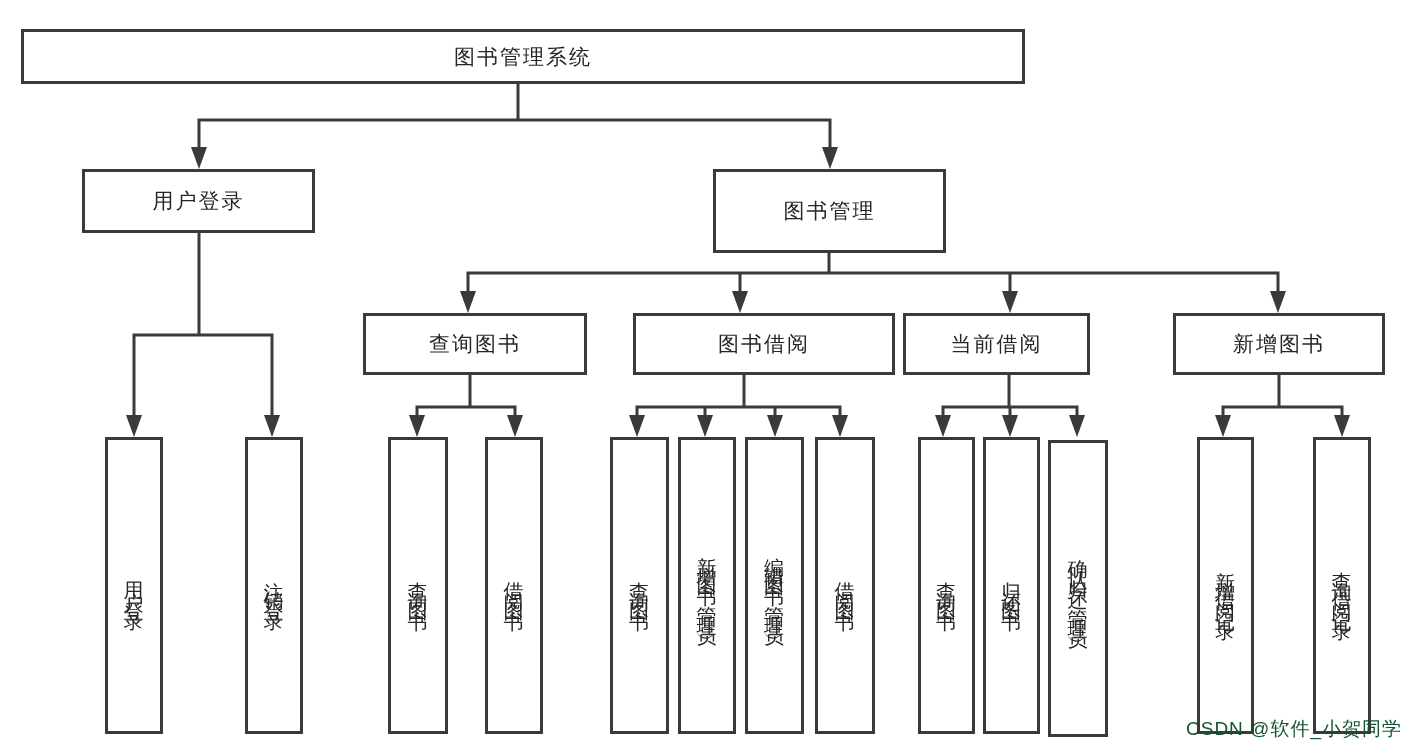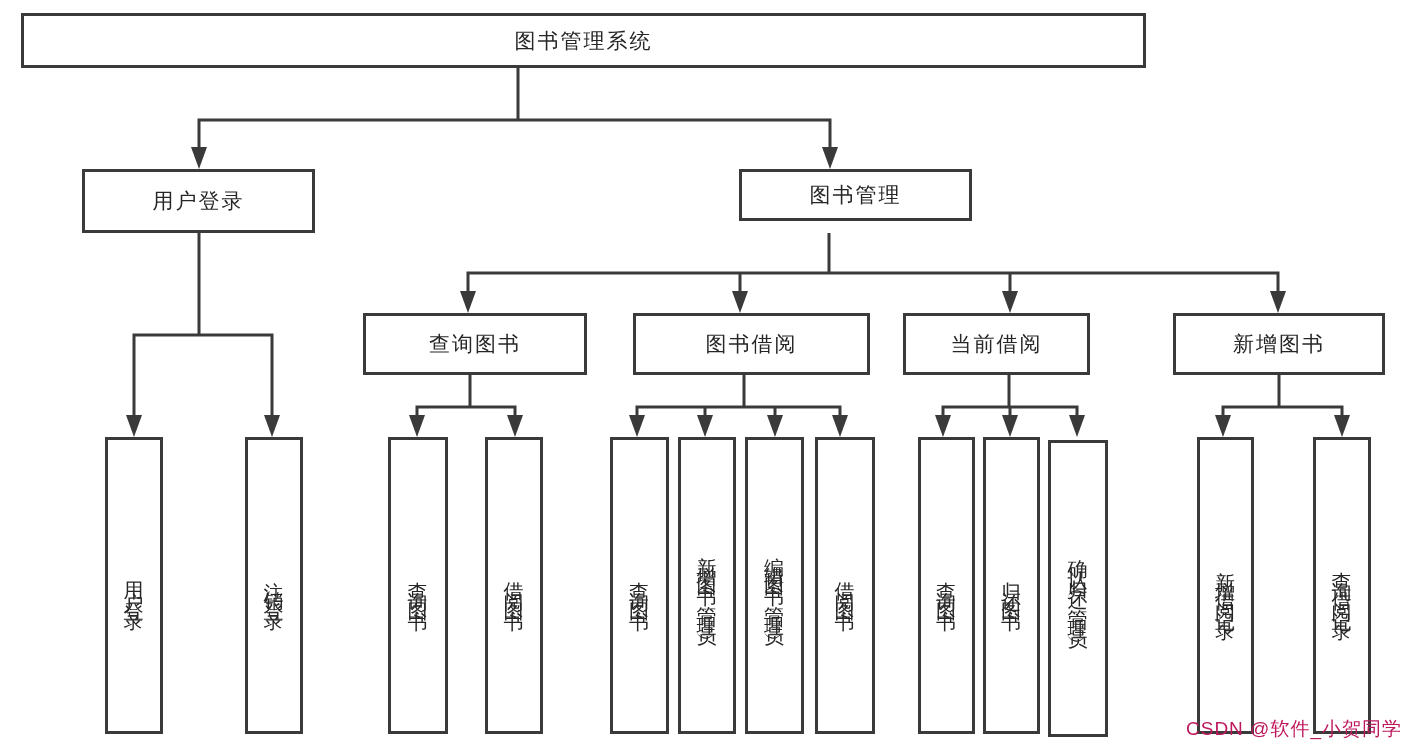--- a/index.html
+++ b/index.html
@@ -44,21 +44,21 @@
     font-size: 20px;
     letter-spacing: 10px;
     line-height: 1;
     white-space: nowrap;
   }
   .watermark {
     position: absolute;
     left: 1186px;
     top: 716px;
     font-size: 19px;
-    color: #be185d;
+    color: #14532d;
     letter-spacing: 1px;
     white-space: nowrap;
     z-index: 5;
   }
 </style>
 </head>
 <body>
 
 <div class="canvas">
 
@@ -95,35 +95,35 @@
       <polygon points="767,415 783,415 775,437"></polygon>
       <polygon points="832,415 848,415 840,437"></polygon>
       <polygon points="935,415 951,415 943,437"></polygon>
       <polygon points="1002,415 1018,415 1010,437"></polygon>
       <polygon points="1069,415 1085,415 1077,437"></polygon>
       <polygon points="1215,415 1231,415 1223,437"></polygon>
       <polygon points="1334,415 1350,415 1342,437"></polygon>
     </g>
   </svg>
 
-  <div class="box hbox" style="left:21px; top:13px; width:1125px; height:55px;">
+  <div class="box hbox" style="left:21px; top:29px; width:1004px; height:55px;">
     <span>图书管理系统</span>
   </div>
 
   <div class="box hbox" style="left:82px; top:169px; width:233px; height:64px;">
     <span>用户登录</span>
   </div>
-  <div class="box hbox" style="left:713px; top:169px; width:233px; height:52px;margin-left:26px;">
+  <div class="box hbox" style="left:713px; top:169px; width:233px; height:84px;">
     <span>图书管理</span>
   </div>
 
   <div class="box hbox" style="left:363px; top:313px; width:224px; height:62px;">
     <span>查询图书</span>
   </div>
-  <div class="box hbox" style="left:633px; top:313px; width:237px; height:62px;">
+  <div class="box hbox" style="left:633px; top:313px; width:262px; height:62px;">
     <span>图书借阅</span>
   </div>
   <div class="box hbox" style="left:903px; top:313px; width:187px; height:62px;">
     <span>当前借阅</span>
   </div>
   <div class="box hbox" style="left:1173px; top:313px; width:212px; height:62px;">
     <span>新增图书</span>
   </div>
 
   <div class="box vbox" style="left:105px; top:437px; width:58px; height:297px;">

